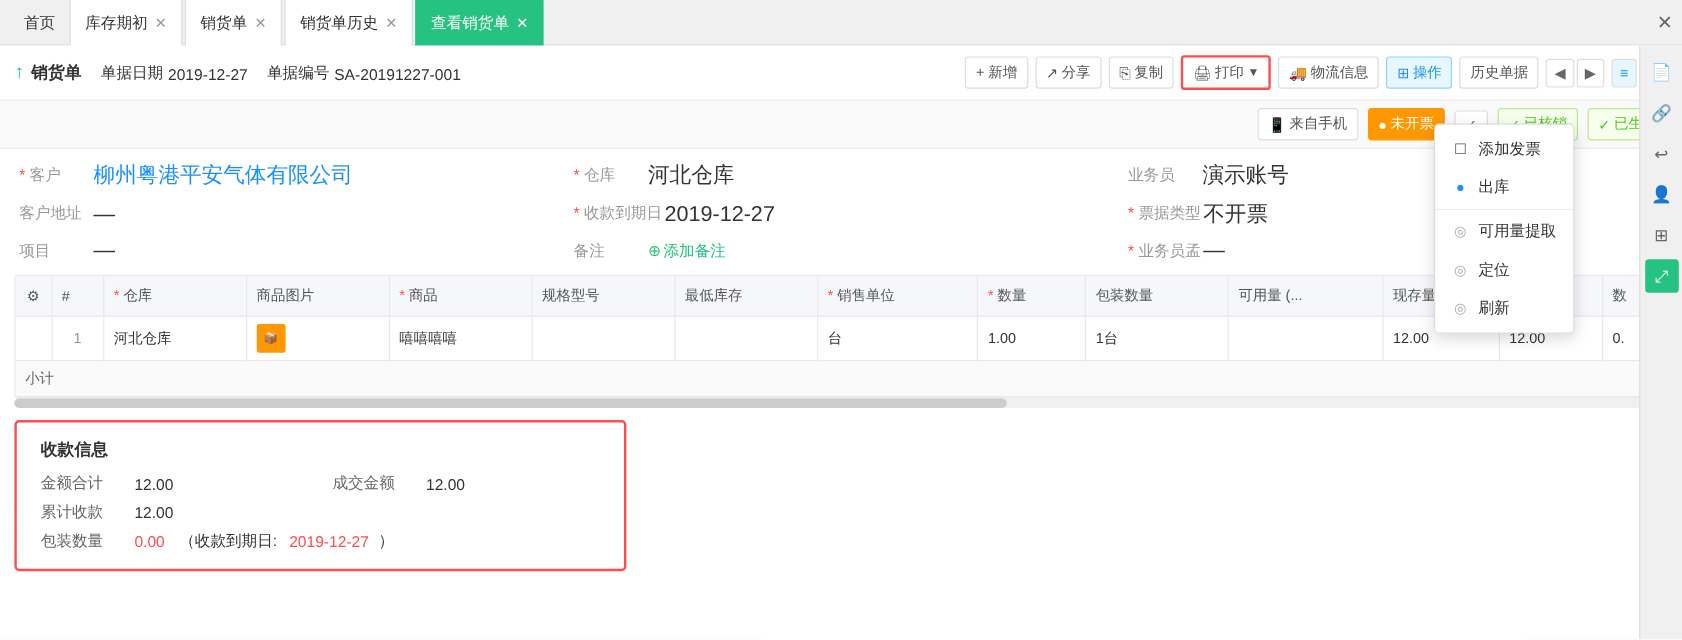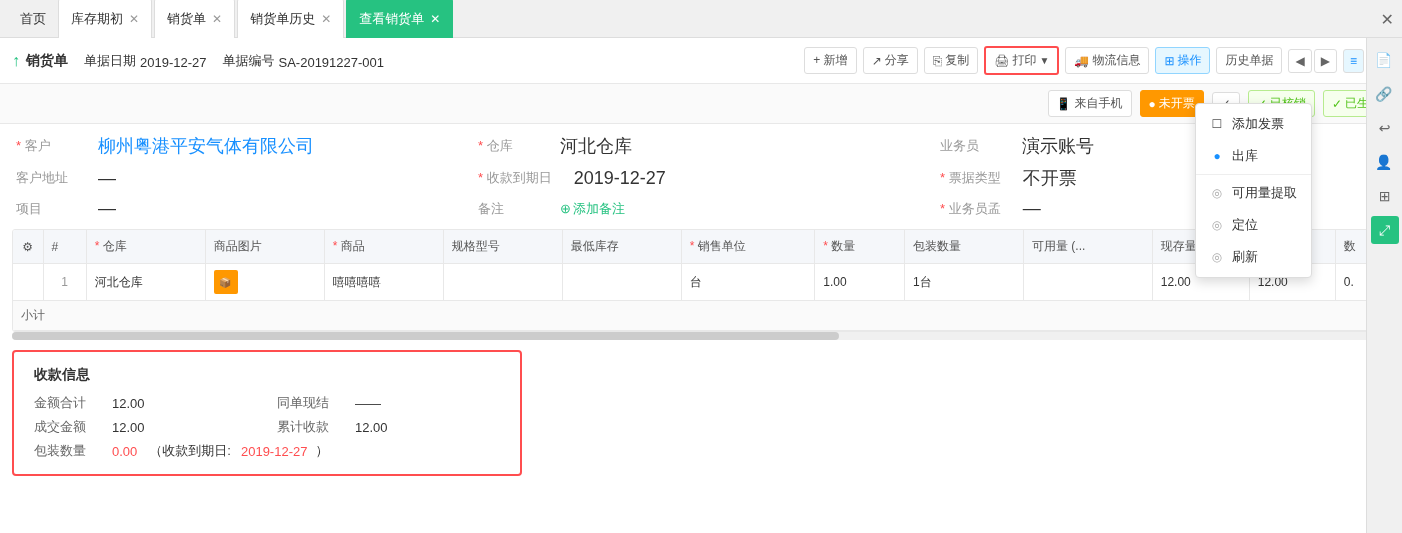--- a/index.html
+++ b/index.html
@@ -35,21 +35,21 @@
     .action-btn.active { background: #e6f7ff; border-color: #91d5ff; color: #1890ff; }
     .status-btn { display: flex; align-items: center; gap: 3px; padding: 4px 8px; border-radius: 3px; font-size: 12px; white-space: nowrap; }
     .status-btn.green { background: #f6ffed; border: 1px solid #b7eb8f; color: #52c41a; }
 
     
     .toolbar-row { display: flex; align-items: center; padding: 6px 12px; background: #fafafa; border-bottom: 1px solid #e8e8e8; gap: 8px; justify-content: flex-end; }
     .toolbar-btn { display: flex; align-items: center; gap: 3px; padding: 4px 8px; border: 1px solid #ddd; border-radius: 3px; cursor: pointer; font-size: 12px; color: #555; background: #fff; white-space: nowrap; }
 
     
     .form-section { padding: 10px 16px; display: grid; grid-template-columns: 1fr 1fr 1fr; gap: 8px 16px; }
-    .field-row { display: flex; align-items: center; gap: 22px; }
+    .field-row { display: flex; align-items: center; gap: 2px; }
     .field-label { color: #999; font-size: 13px; white-space: nowrap; min-width: 60px; }
     .field-label.required::before { content: '* '; color: #ff4d4f; }
     .field-value { color: #333; font-size: 18px; }
     .field-link { color: #1890ff; text-decoration: none; cursor: pointer; }
     .add-note-btn { color: #26c281; cursor: pointer; display: flex; align-items: center; gap: 2px; }
 
     
     .table-container { overflow-x: auto; margin: 0 12px; border: 1px solid #e8e8e8; border-radius: 3px; }
     table { width: 100%; border-collapse: collapse; font-size: 12px; }
     thead tr { background: #f5f7fa; }
@@ -293,24 +293,20 @@
     </div>
 
     <div class="payment-section">
       <div class="payment-title">收款信息</div>
       <div class="payment-grid">
         <div class="payment-row">
           <span class="payment-label">金额合计</span>
           <span class="payment-value">12.00</span>
         </div>
         <div class="payment-row">
-          <span class="payment-label">同单现结</span>
-          <span class="payment-value">——</span>
-        </div>
-        <div class="payment-row">
           <span class="payment-label">成交金额</span>
           <span class="payment-value">12.00</span>
         </div>
         <div class="payment-row">
           <span class="payment-label">累计收款</span>
           <span class="payment-value">12.00</span>
         </div>
         <div style="grid-column: 1 / -1;">
           <div class="payment-row">
             <span class="payment-label">包装数量</span>

